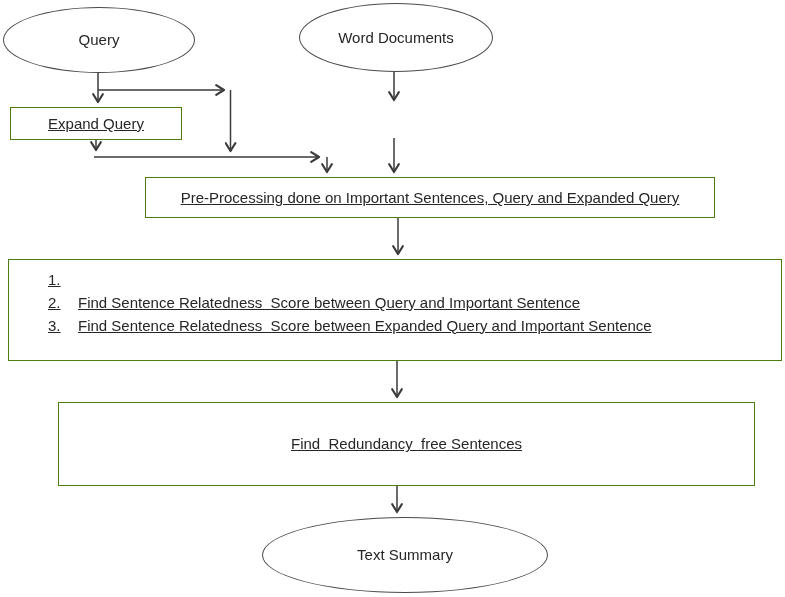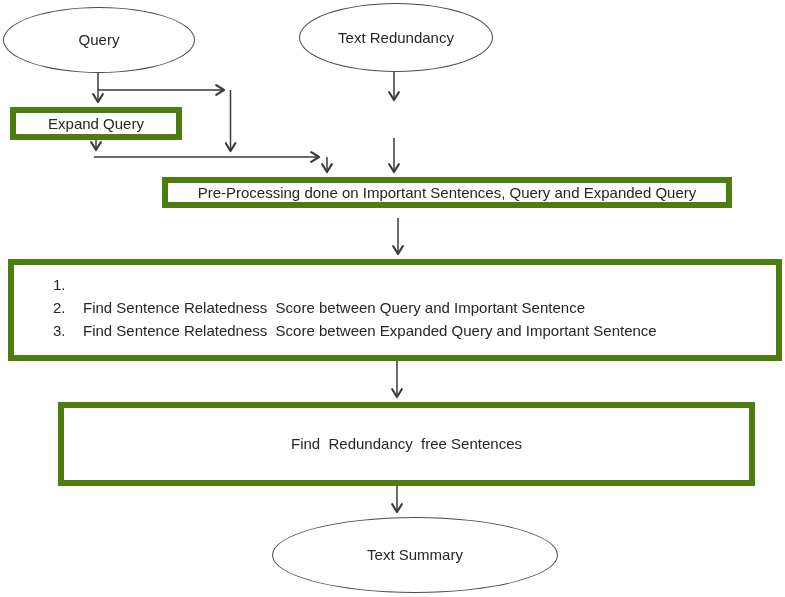--- a/index.html
+++ b/index.html
@@ -35,32 +35,33 @@
     font-size: 15px;
     color: #262626;
     text-align: center;
     line-height: 1.15;
   }
   .ellipse {
     border: 1.5px solid #4a4a4a;
     border-radius: 50%;
   }
   .rect {
-    border: 6px solid #4d7c0f;
+    border: 1px solid #4d7c0f;
+    text-decoration: underline;
   }
 
   .node-query            { left: 3px;   top: 7px;   width: 192px; height: 66px; }
   .node-text-documents   { left: 299px; top: 3px;   width: 194px; height: 69px; }
   .node-expand-query     { left: 10px;  top: 107px; width: 172px; height: 33px; }
   .node-important-sel    { left: 267px; top: 105px; width: 295px; height: 33px; }
-  .node-pre-processing   { left: 162px; top: 177px; width: 570px; height: 31px; justify-content: center; }
+  .node-pre-processing   { left: 145px; top: 177px; width: 570px; height: 41px; justify-content: center; }
   .node-steps            { left: 8px;   top: 259px; width: 774px; height: 102px;
                            align-items: flex-start; justify-content: flex-start; }
   .node-redundancy       { left: 58px;  top: 402px; width: 697px; height: 84px; }
-  .node-text-summary     { left: 272px; top: 517px; width: 286px; height: 76px; }
+  .node-text-summary     { left: 262px; top: 517px; width: 286px; height: 76px; }
 
   .steps-list {
     padding: 11px 10px 0 39px;
     width: 100%;
     text-align: left;
   }
   .step-row {
     display: flex;
     margin-bottom: 5.5px;
     font-size: 15px;
@@ -107,21 +108,21 @@
 
       <path d="M397,474 L397,512" marker-end="url(#vhead)"></path>
     </g>
   </svg>
 
   <div class="node ellipse node-query">
     <span>Query</span>
   </div>
 
   <div class="node ellipse node-text-documents">
-    <span>Text Redundancy</span>
+    <span>Word Documents</span>
   </div>
 
   <div class="node rect node-expand-query">
     <span>Expand Query</span>
   </div>
 
 
   <div class="node rect node-pre-processing">
     <span>Pre-Processing done on Important Sentences, Query and Expanded Query</span>
   </div>

